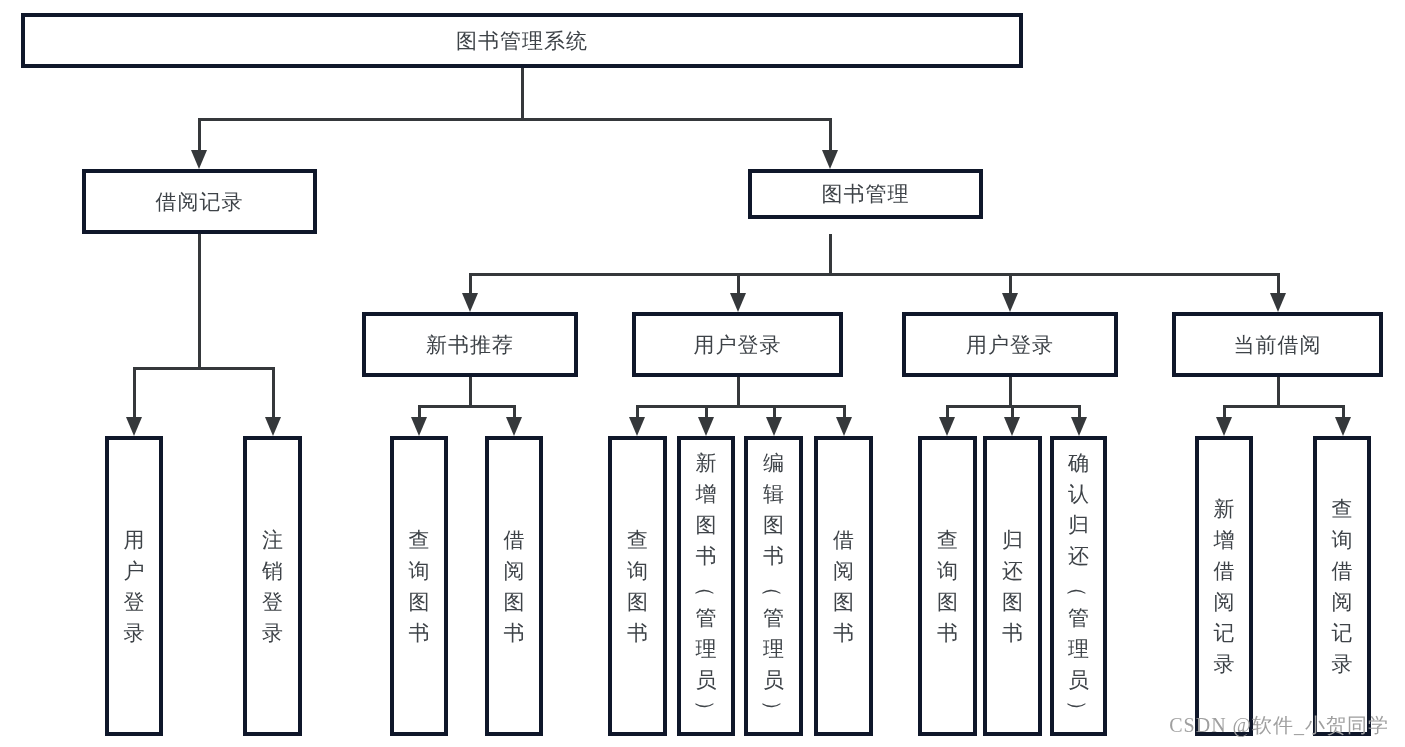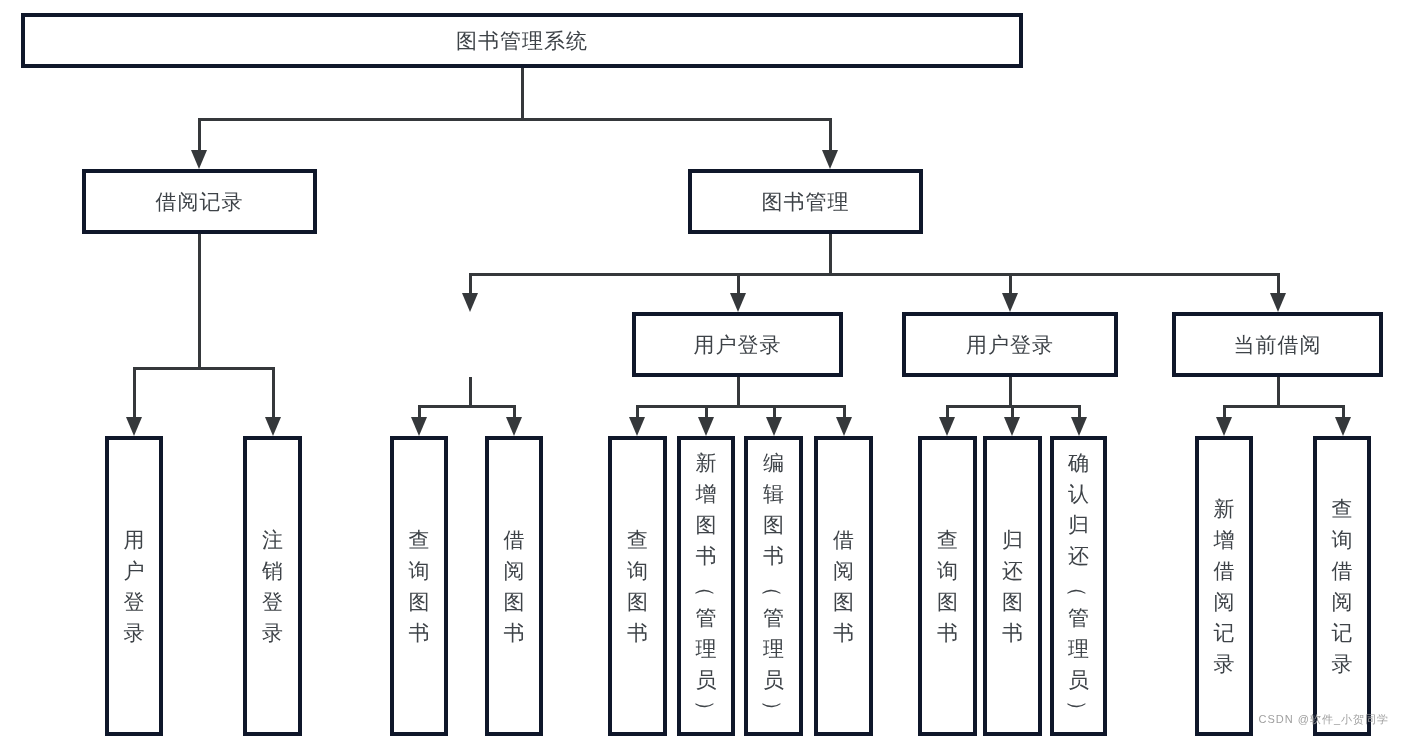--- a/index.html
+++ b/index.html
@@ -41,43 +41,47 @@
     position: absolute;
     width: 0; height: 0;
     border-left: 8px solid transparent;
     border-right: 8px solid transparent;
     border-top: 19px solid #35383b;
   }
   .watermark {
     position: absolute;
     top: 712px;
     right: 16px;
-    font-size: 11px;
+    font-size: 20px;
     color: #9f9f9f;
     letter-spacing: 1px;
     z-index: 5;
     white-space: nowrap;
+    font-family: Liberation Serif, serif;
   }
 </style>
 </head>
 <body>
 
 <div class="stage">
 
   <div class="box" style="left:21px; top:13px; width:1002px; height:55px;">
     <span>图书管理系统</span>
   </div>
 
   <div class="box" style="left:82px; top:169px; width:235px; height:65px;">
     <span>借阅记录</span>
   </div>
-  <div class="box" style="left:688px; top:169px; width:235px; height:65px;">
+  <div class="box" style="left:748px; top:169px; width:235px; height:50px;">
     <span>图书管理</span>
   </div>
 
+  <div class="box" style="left:362px; top:312px; width:216px; height:65px;">
+    <span>新书推荐</span>
+  </div>
   <div class="box" style="left:632px; top:312px; width:211px; height:65px;">
     <span>用户登录</span>
   </div>
   <div class="box" style="left:902px; top:312px; width:216px; height:65px;">
     <span>用户登录</span>
   </div>
   <div class="box" style="left:1172px; top:312px; width:211px; height:65px;">
     <span>当前借阅</span>
   </div>
 

